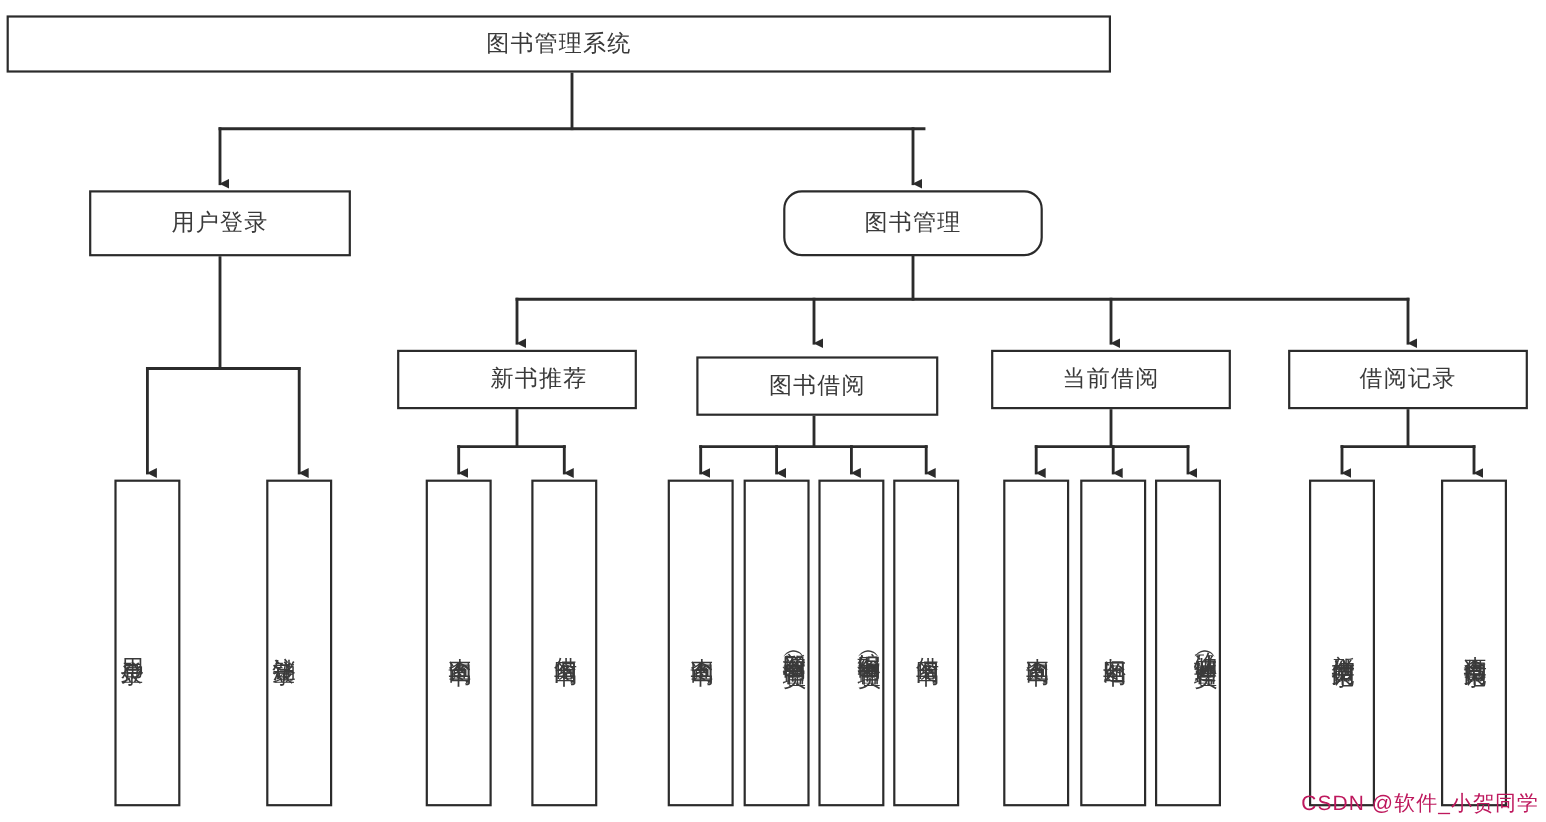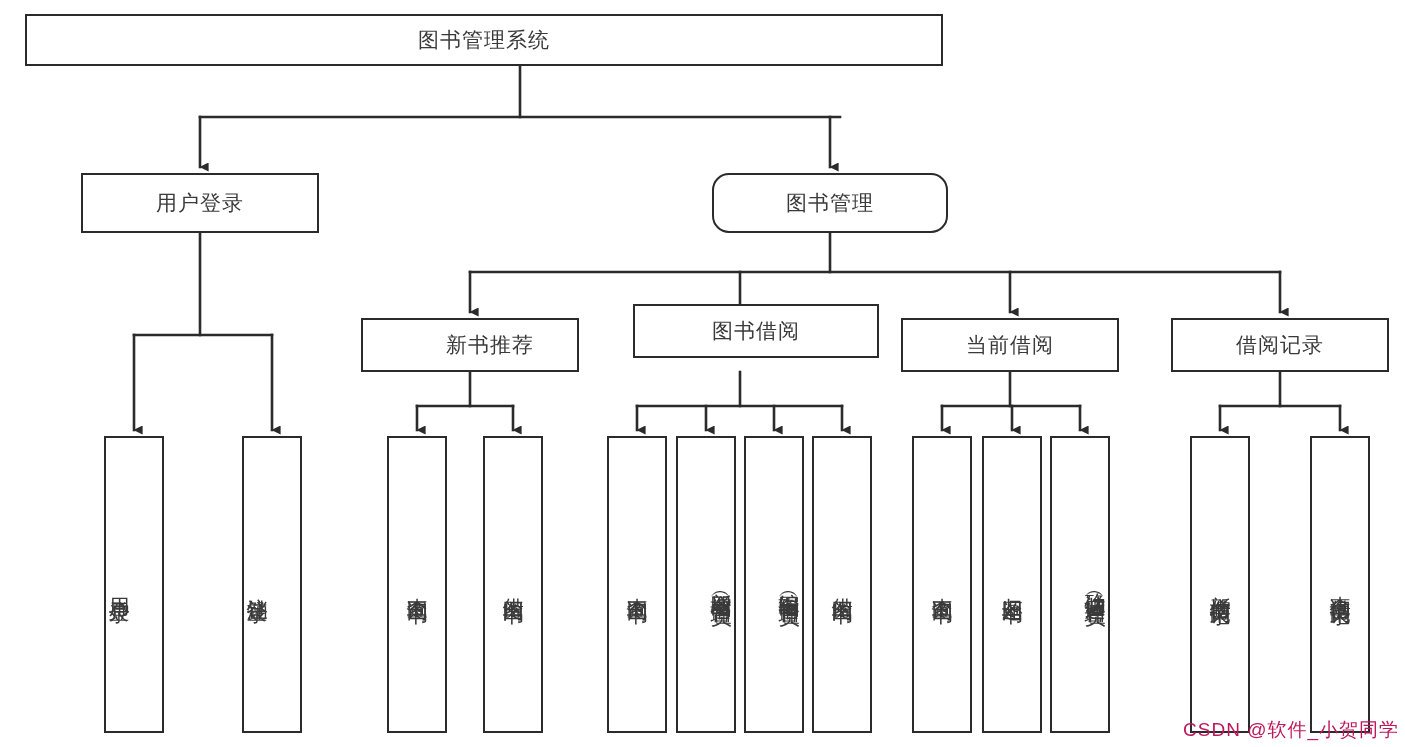--- a/index.html
+++ b/index.html
@@ -118,35 +118,35 @@
       <path d="M1012,406 L1012,430" marker-end="url(#arrowhead)"></path>
       <path d="M1080,406 L1080,430" marker-end="url(#arrowhead)"></path>
 
       <path d="M1280,372 L1280,406"></path>
       <path d="M1220,406 L1340,406"></path>
       <path d="M1220,406 L1220,430" marker-end="url(#arrowhead)"></path>
       <path d="M1340,406 L1340,430" marker-end="url(#arrowhead)"></path>
     </g>
   </svg>
 
-  <div class="node horiz" style="left:25px; top:14px; width:918px; height:52px;">
+  <div class="node horiz" style="left:6px; top:14px; width:1004px; height:52px;">
     <span class="node-label">图书管理系统</span>
   </div>
 
   <div class="node horiz" style="left:81px; top:173px; width:238px; height:60px;">
     <span class="node-label">用户登录</span>
   </div>
   <div class="node horiz" style="left:712px; top:173px; width:236px; height:60px;border-radius:17px;">
     <span class="node-label">图书管理</span>
   </div>
 
   <div class="node horiz" style="left:361px; top:318px; width:218px; height:54px;padding-left:40px;">
     <span class="node-label">新书推荐</span>
   </div>
-  <div class="node horiz" style="left:633px; top:304px; width:246px; height:54px;">
+  <div class="node horiz" style="left:633px; top:324px; width:220px; height:54px;">
     <span class="node-label">图书借阅</span>
   </div>
   <div class="node horiz" style="left:901px; top:318px; width:218px; height:54px;">
     <span class="node-label">当前借阅</span>
   </div>
   <div class="node horiz" style="left:1171px; top:318px; width:218px; height:54px;">
     <span class="node-label">借阅记录</span>
   </div>
 
   <div class="node vert anchor-end" style="left:104px; top:436px; width:60px; height:297px;">

